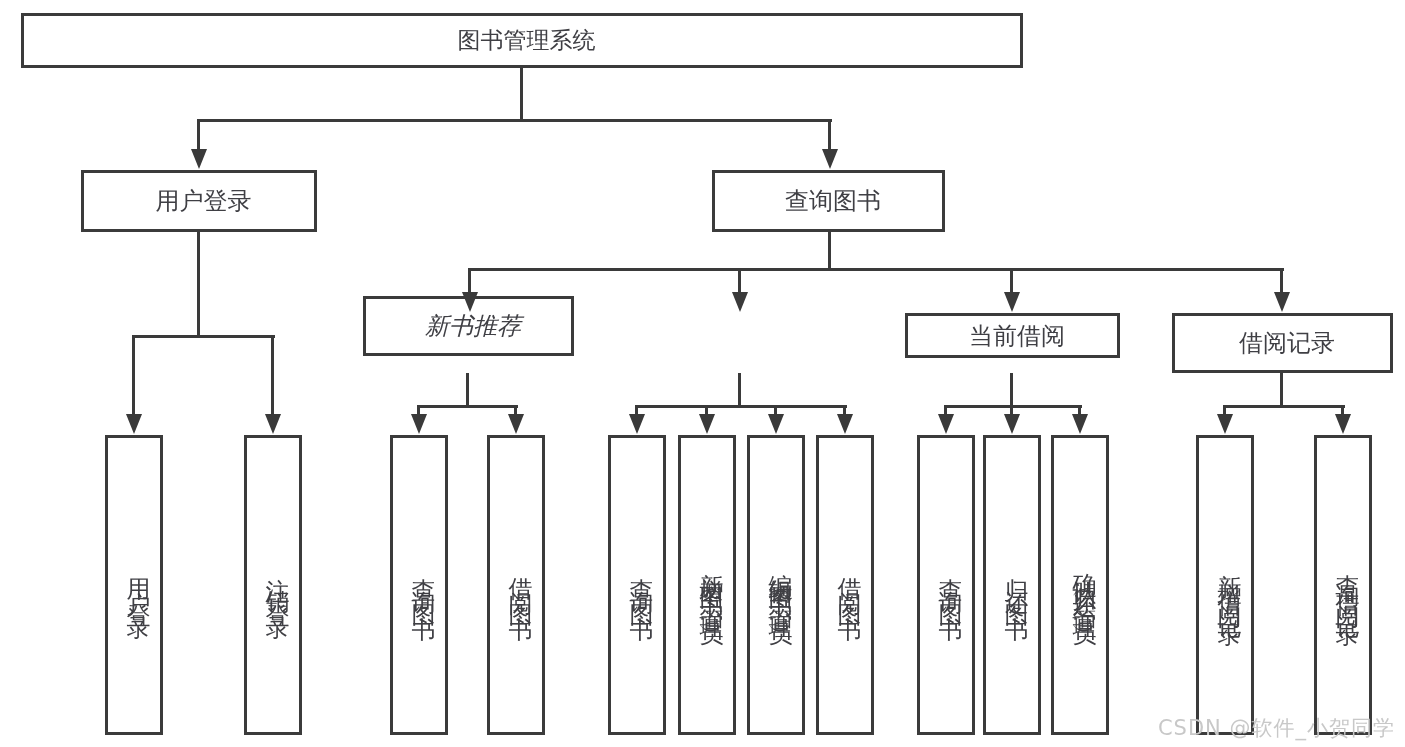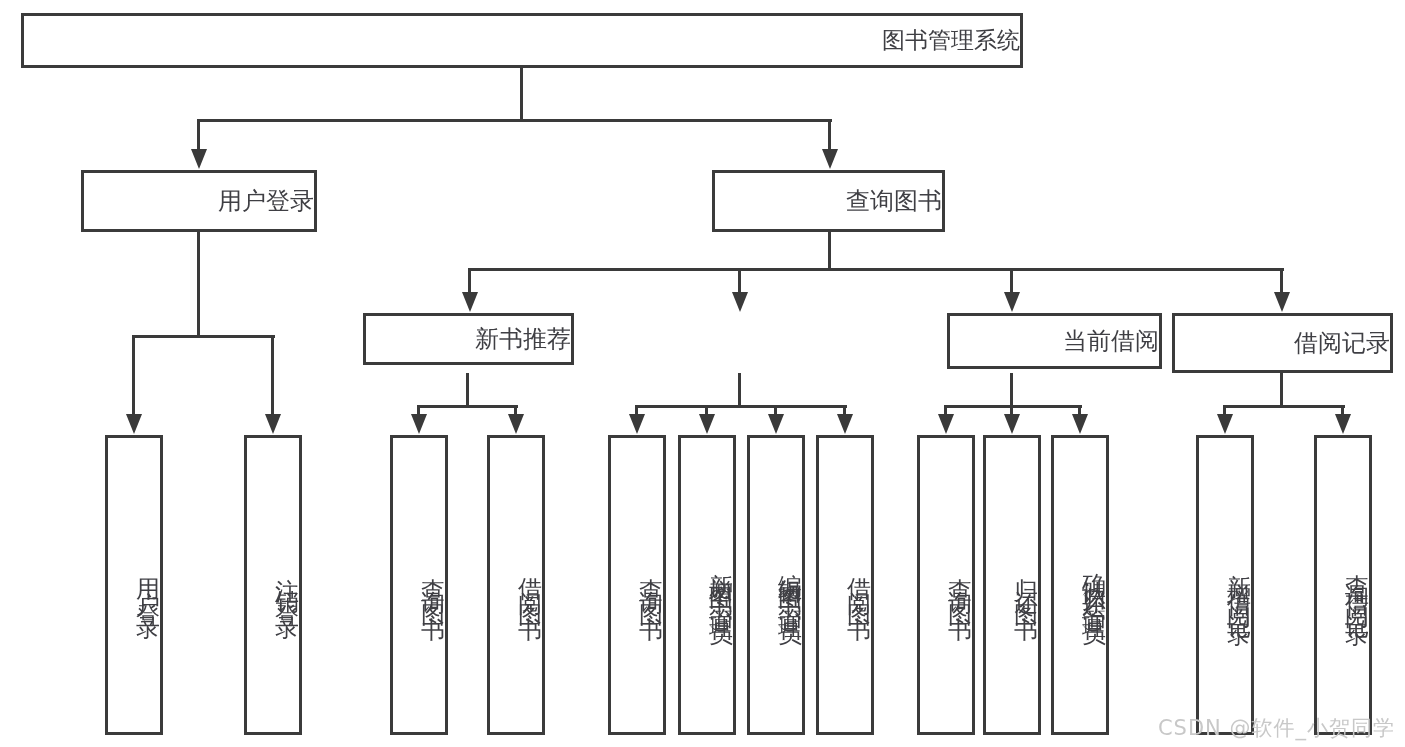--- a/index.html
+++ b/index.html
@@ -11,21 +11,21 @@
     font-family: "DejaVu Sans", "Liberation Sans", sans-serif;
     overflow: hidden;
   }
   .node {
     position: absolute;
     box-sizing: border-box;
     border: 3px solid #3b3b3b;
     background: #ffffff;
     display: flex;
     align-items: center;
-    justify-content: flex-end;
+    justify-content: center;
     color: #3f3f44;
     font-size: 24px;
     text-align: center;
     padding-left: 9px;
   }
   .node.root { font-size: 23px; }
   .leaf span {
     writing-mode: vertical-rl;
     text-orientation: mixed;
     letter-spacing: 13px;
@@ -60,24 +60,24 @@
     <span>图书管理系统</span>
   </div>
 
   <div class="node" style="left:81px; top:170px; width:236px; height:62px;">
     <span>用户登录</span>
   </div>
   <div class="node" style="left:712px; top:170px; width:233px; height:62px;">
     <span>查询图书</span>
   </div>
 
-  <div class="node" style="left:363px; top:313px; width:211px; height:52px;">
+  <div class="node" style="left:363px; top:296px; width:211px; height:60px;font-style:italic;">
     <span>新书推荐</span>
   </div>
-  <div class="node" style="left:947px; top:313px; width:215px; height:56px;">
+  <div class="node" style="left:905px; top:313px; width:215px; height:45px;">
     <span>当前借阅</span>
   </div>
   <div class="node" style="left:1172px; top:313px; width:221px; height:60px;">
     <span>借阅记录</span>
   </div>
 
   <div class="node leaf" style="left:105px; top:435px; width:58px; height:300px;">
     <span>用户登录</span>
   </div>
   <div class="node leaf" style="left:244px; top:435px; width:58px; height:300px;">

